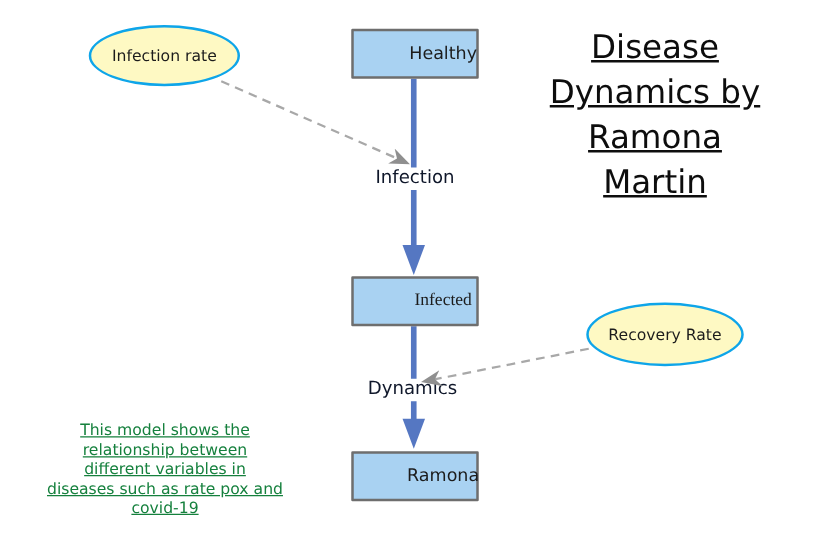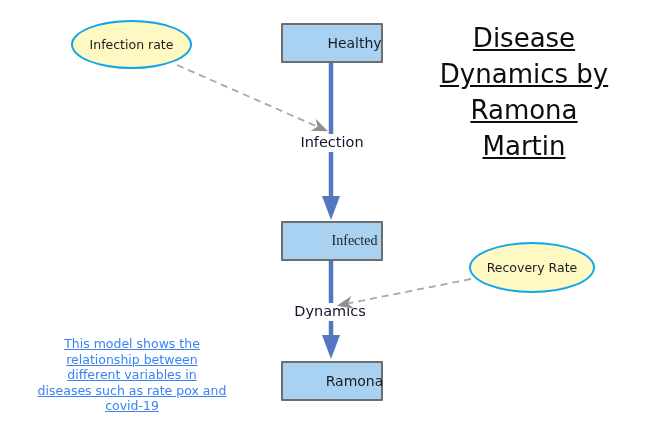--- a/index.html
+++ b/index.html
@@ -77,21 +77,21 @@
     line-height: 36px;
     text-decoration: underline;
     white-space: nowrap;
   }
   .note {
     position: absolute;
     left: 24px;
     top: 336px;
     width: 216px;
     text-align: center;
-    color: #3b82f6;
+    color: #15803d;
     z-index: 3;
   }
   .note .line {
     font-size: 12.5px;
     line-height: 15.5px;
     text-decoration: underline;
     white-space: nowrap;
   }
 </style>
 </head>

